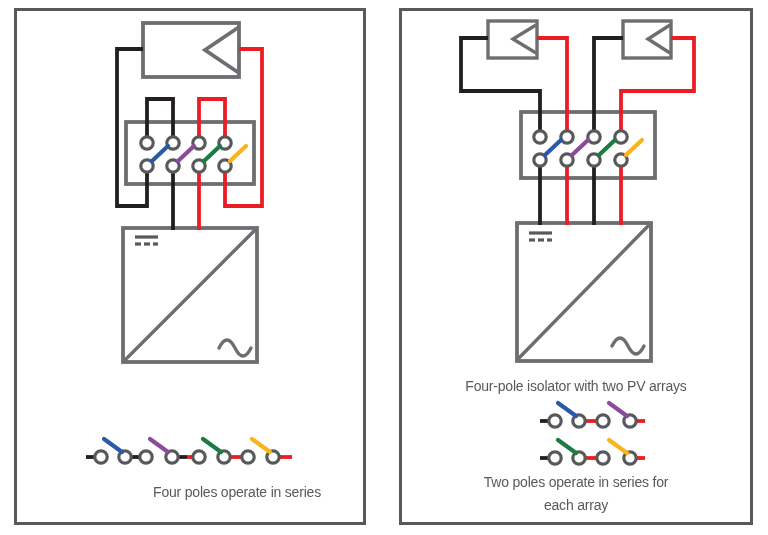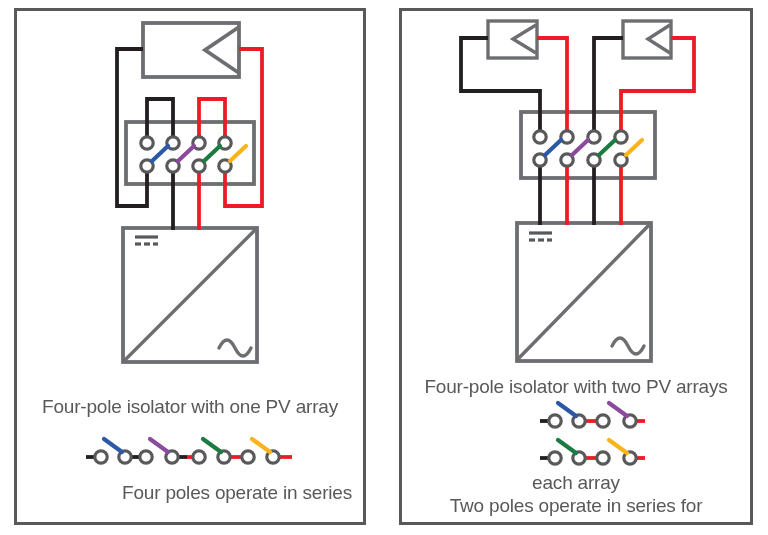--- a/index.html
+++ b/index.html
@@ -16,21 +16,21 @@
   .rd{stroke:var(--wire_red);}
   .term{fill:#ffffff;stroke:var(--text_gray);stroke-width:3.2;}
   .blade{fill:none;stroke-width:4.2;stroke-linecap:round;}
   .b-blue{stroke:var(--blade_blue);}
   .b-purple{stroke:var(--blade_purple);}
   .b-green{stroke:var(--blade_green);}
   .b-yellow{stroke:var(--blade_yellow);}
   .dc{stroke:var(--text_gray);stroke-width:3.2;fill:none;}
   .sine{stroke:var(--symbol_gray);stroke-width:3.4;fill:none;stroke-linecap:round;}
   .caption{position:absolute;text-align:center;color:var(--text_gray);
-           font-size:19px;line-height:23px;letter-spacing:-0.2px;}
+           font-size:14px;line-height:23px;letter-spacing:-0.2px;}
   #cap1-main{left:14px;top:395px;width:352px;}
   #cap1-sub {left:14px;top:481px;width:352px;padding-left:47px;}
   #cap2-main{left:399px;top:375px;width:354px;}
   #cap2-sub {left:399px;top:471px;width:354px;}
 </style>
 </head>
 <body>
 
 <div id="stage">
 
@@ -157,21 +157,20 @@
       <path d="M630,458 H645" class="wire rd"></path>
       <circle cx="555" cy="458" r="6.2" class="term"></circle>
       <circle cx="579" cy="458" r="6.2" class="term"></circle>
       <circle cx="603" cy="458" r="6.2" class="term"></circle>
       <circle cx="630" cy="458" r="6.2" class="term"></circle>
       <line x1="558" y1="440" x2="576" y2="453" class="blade b-green"></line>
       <line x1="609" y1="440" x2="627" y2="453" class="blade b-yellow"></line>
     </g>
   </svg>
 
-  <div id="cap1-main" class="caption">Four-pole isolator with one PV array</div>
   <div id="cap1-sub" class="caption">Four poles operate in series</div>
   <div id="cap2-main" class="caption">Four-pole isolator with two PV arrays</div>
   <div id="cap2-sub" class="caption">
+    <div>Two poles operate in series for</div>
     <div>each array</div>
-    <div>Two poles operate in series for</div>
   </div>
 
 </div>
 
 </body></html>

